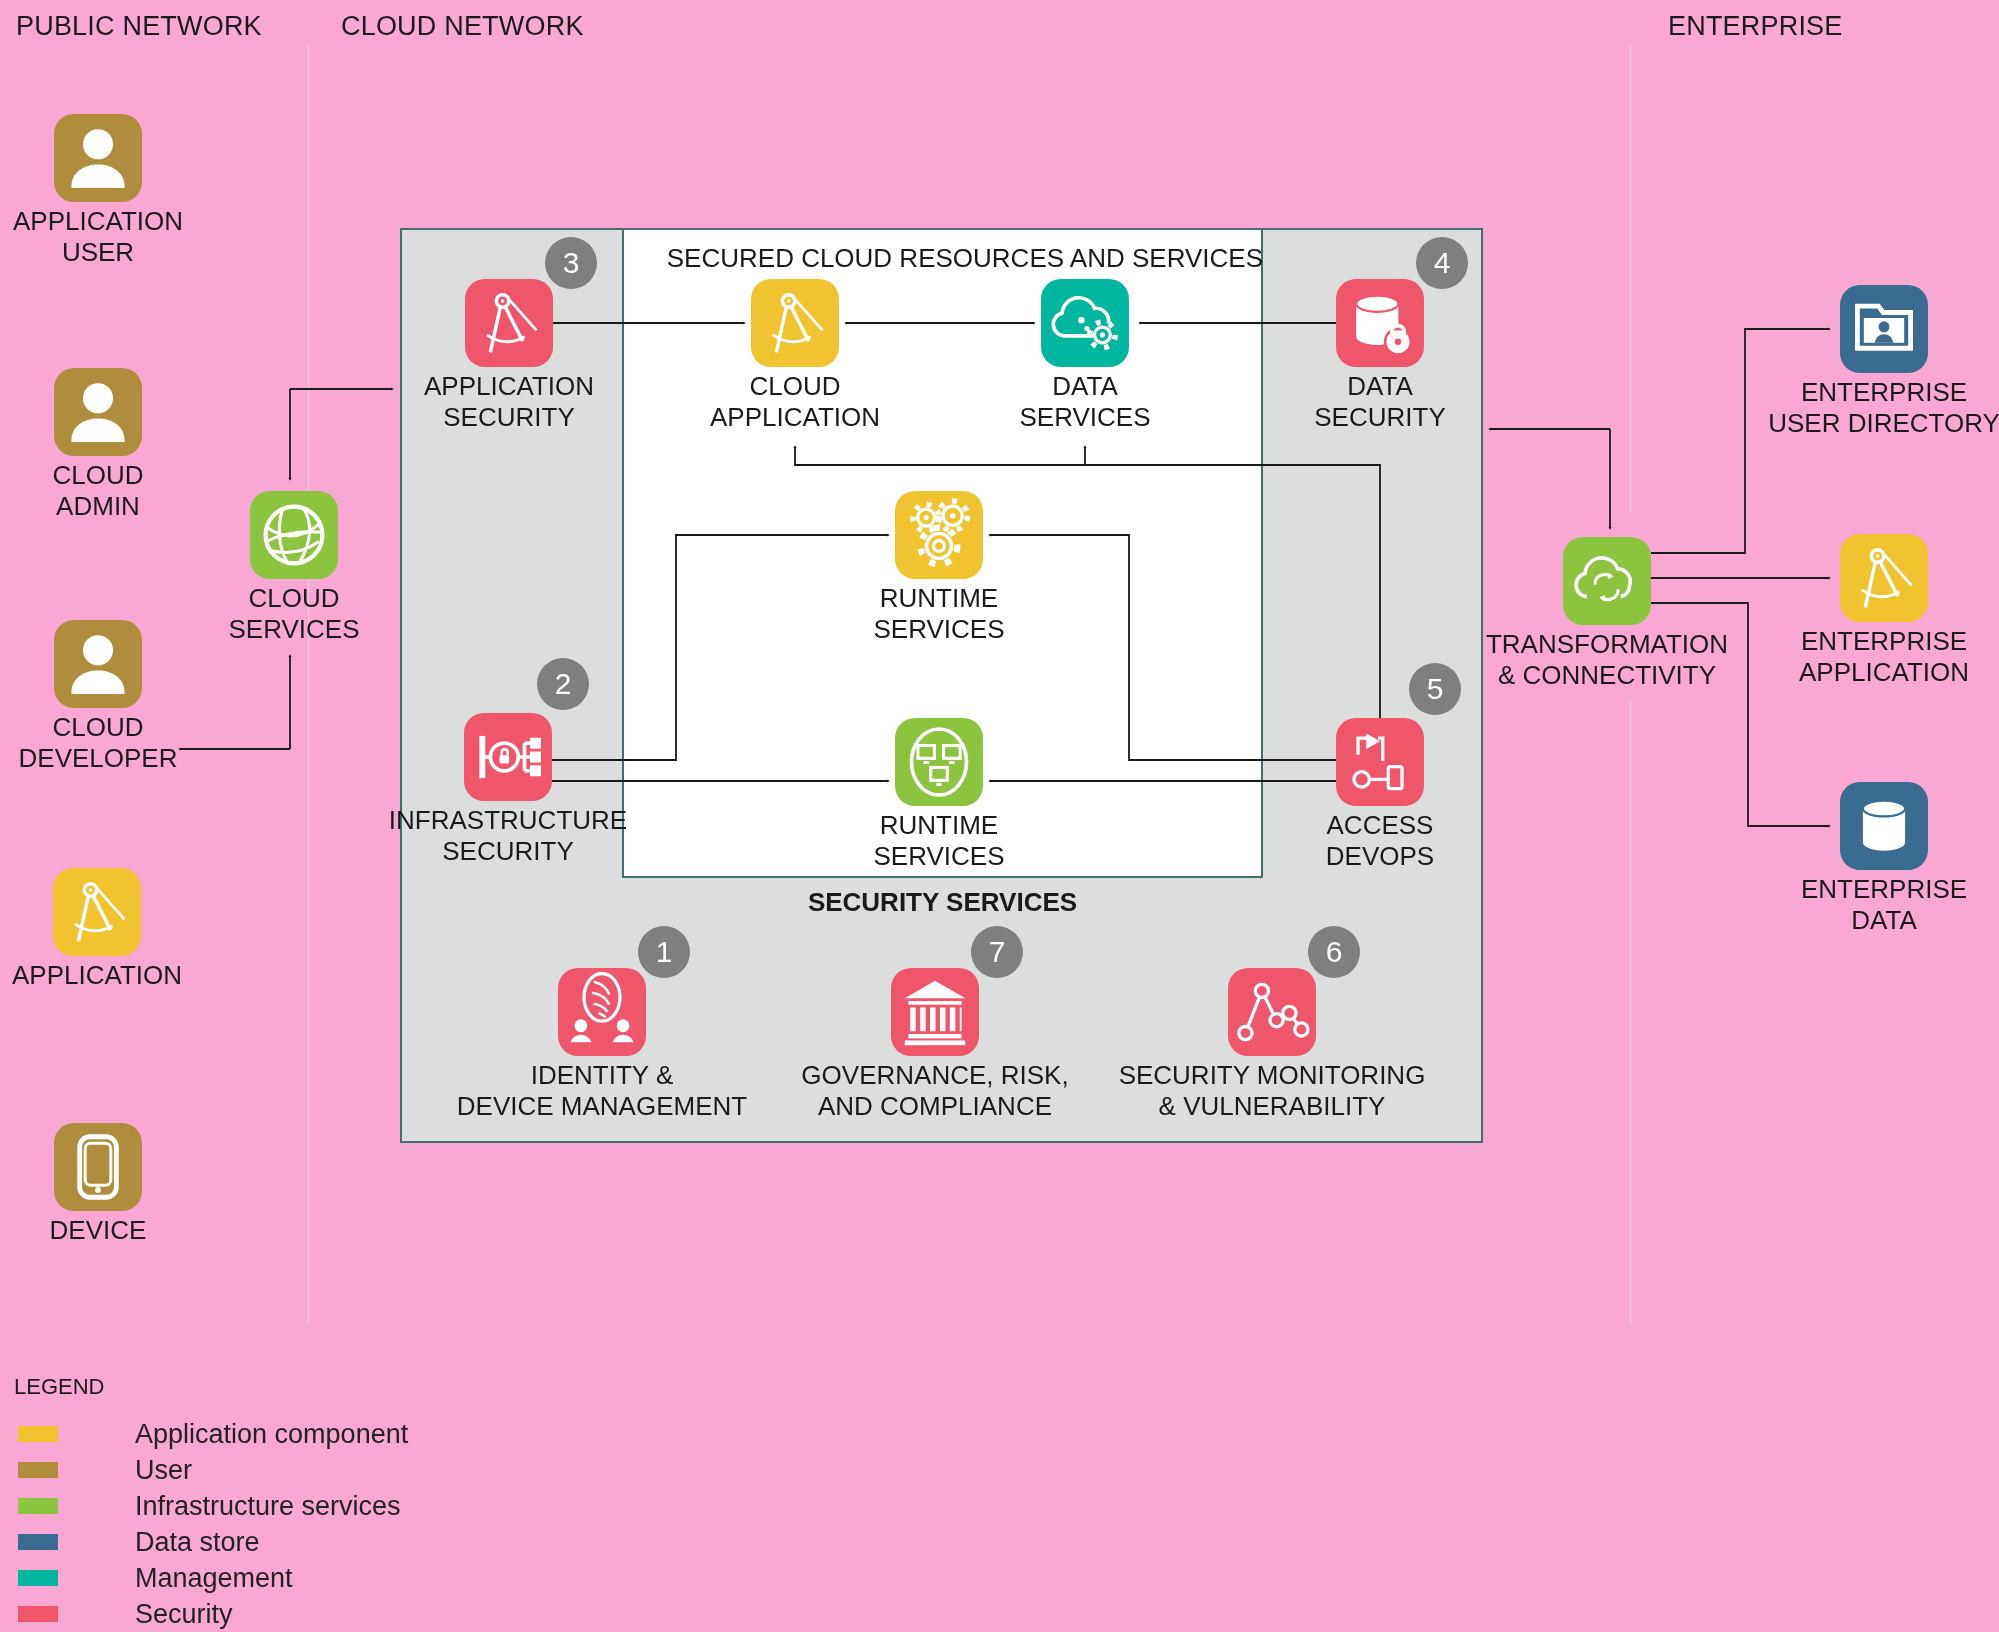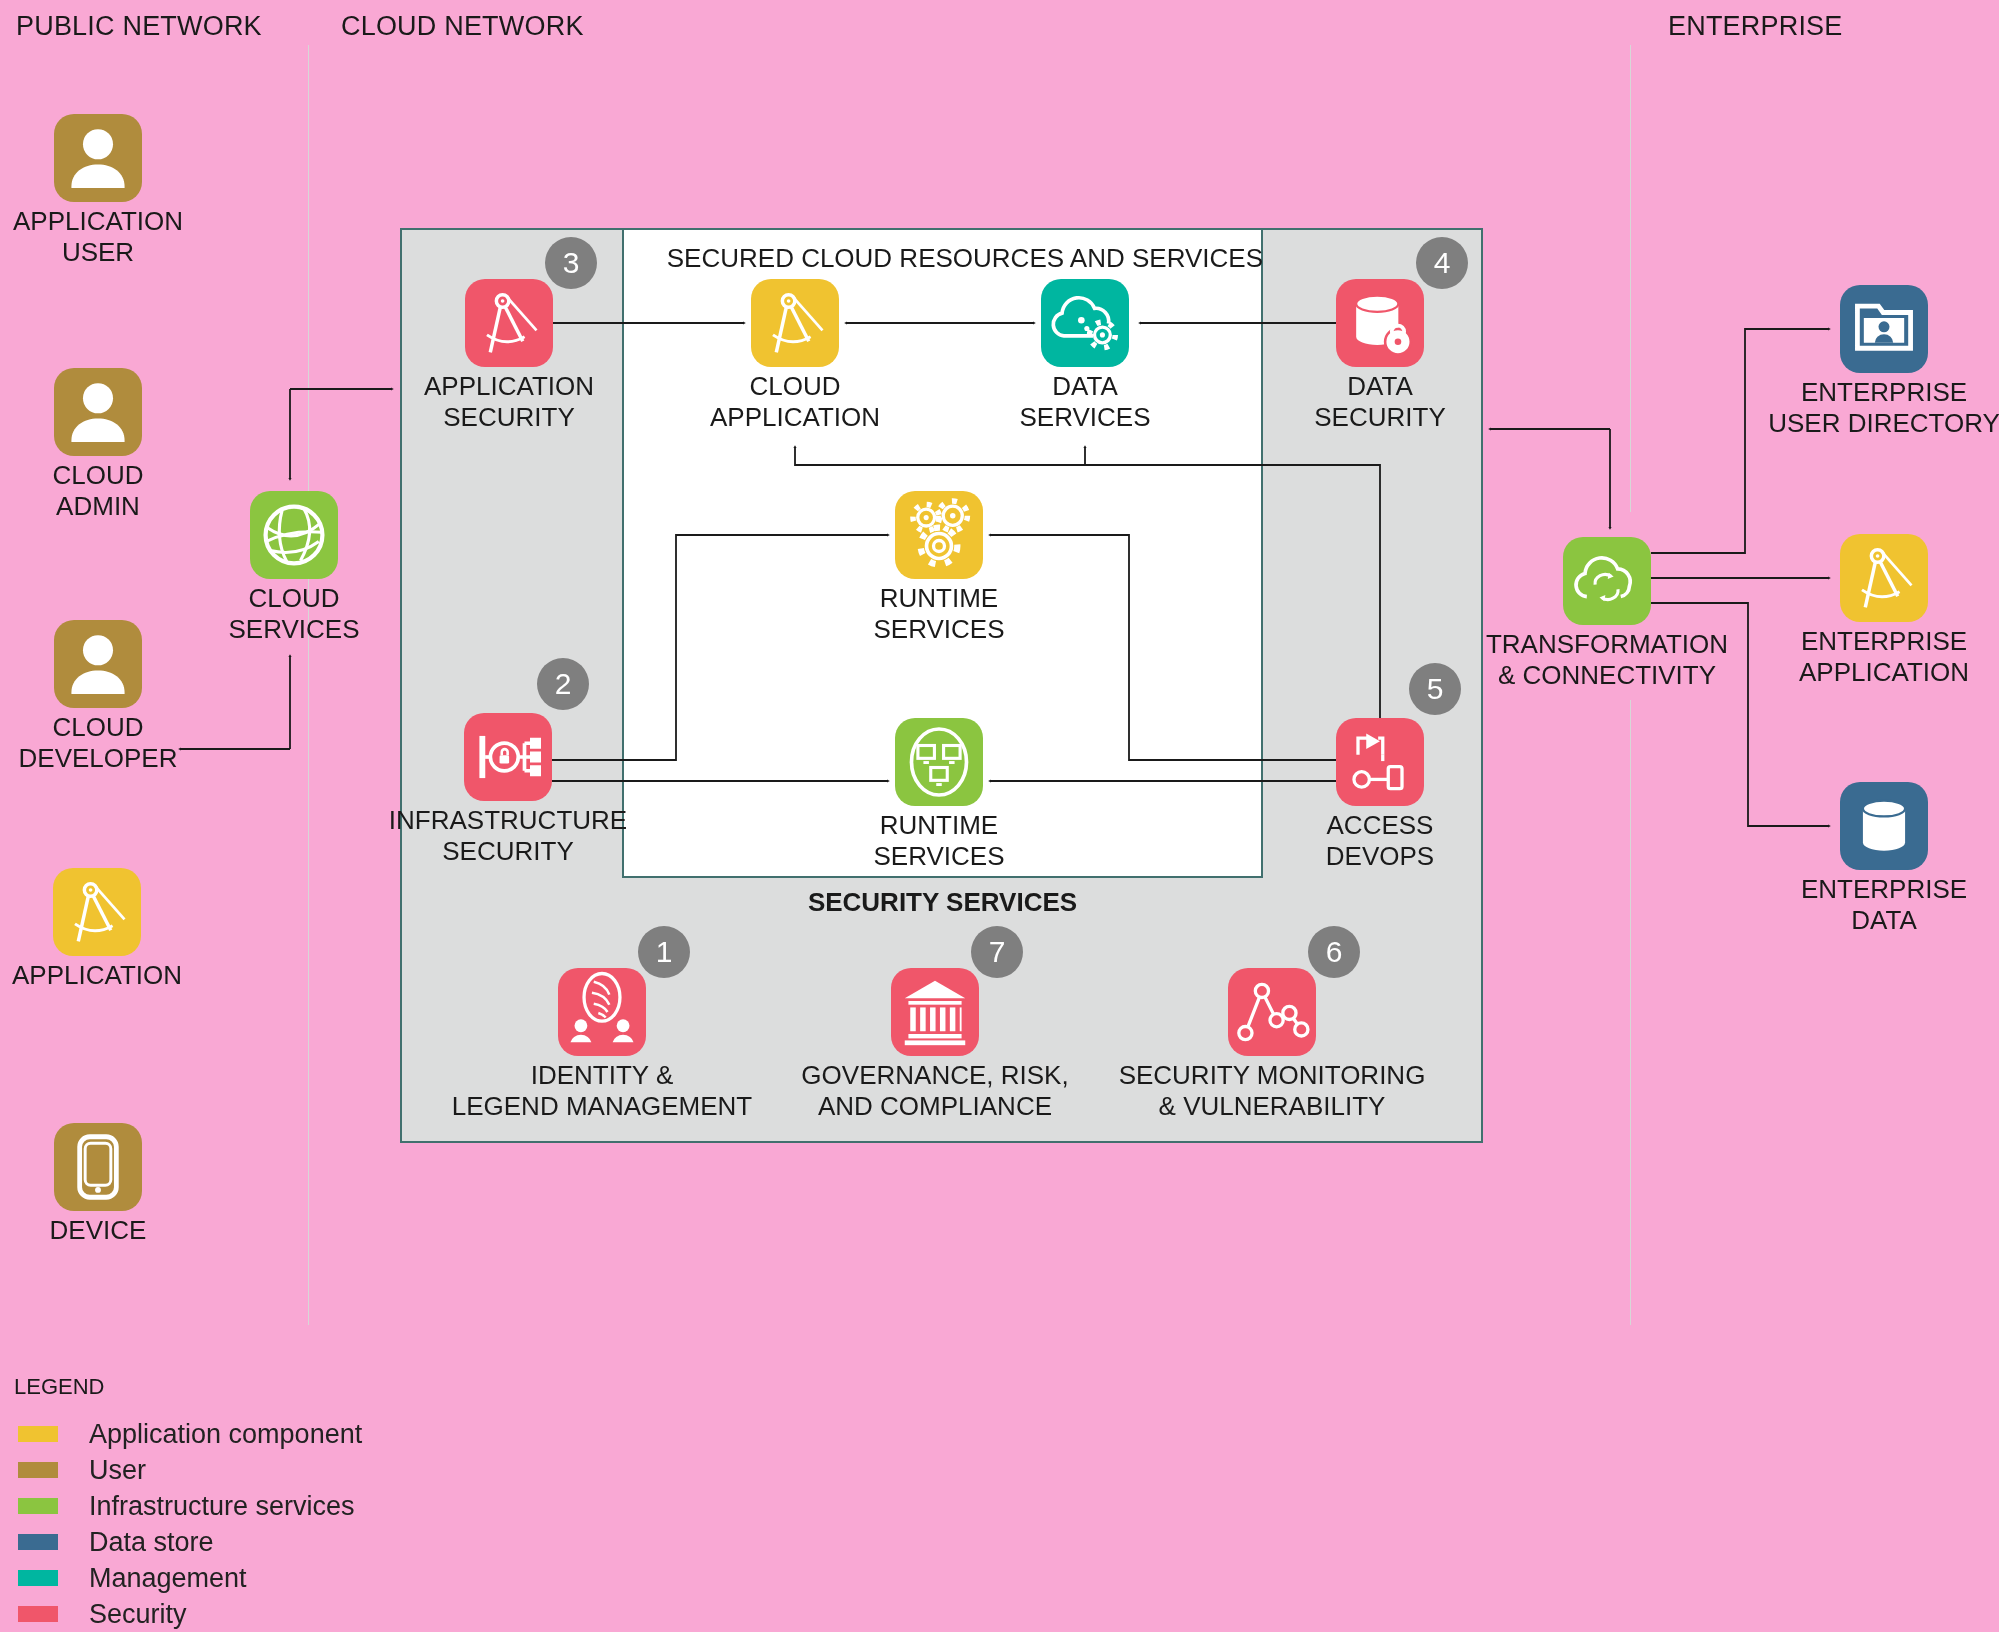--- a/index.html
+++ b/index.html
@@ -23,21 +23,21 @@
   .gold{background:#b08c3d;} .yellow{background:#f0c330;} .green{background:#8bc540;}
   .teal{background:#00b6a0;} .red{background:#f0566a;} .blue{background:#3a6b91;}
   .nlabel{position:absolute;left:-180px;top:48px;width:360px;text-align:center;
     font-size:26px;line-height:31px;color:#1a1a1a;}
   .badge{position:absolute;left:36px;top:-86px;width:52px;height:52px;border-radius:50%;
     background:#7f7f7f;color:#fff;font-size:30px;display:flex;align-items:center;
     justify-content:center;z-index:5;}
   .badge.hi{left:29px;top:-99px;}
   .legend{position:absolute;left:14px;top:1374px;z-index:4;}
   .legend-title{font-size:22px;color:#1a1a1a;margin-bottom:16px;}
-  .lrow{display:flex;align-items:center;height:36px;}
+  .lrow{display:flex;align-items:center;height:36px;gap:46px;}
   .lswatch{width:40px;height:16px;margin-left:4px;margin-right:31px;}
   .lrow span{font-size:27px;color:#222;}
 </style>
 </head>
 <body>
 
 <div class="canvas">
 
   <div class="hdr" style="left:16px">PUBLIC NETWORK</div>
   <div class="hdr" style="left:341px">CLOUD NETWORK</div>
@@ -405,21 +405,21 @@
     <div class="icon red">
         <svg viewBox="0 0 48 48">
           <use href="#g-identity"></use>
         </svg>
       </div>
     <div class="badge">
         <span>1</span>
       </div>
     <div class="nlabel">
         <div>IDENTITY &amp;</div>
-        <div>LEGEND MANAGEMENT</div>
+        <div>DEVICE MANAGEMENT</div>
       </div>
   </div>
 
   <div class="node" style="left:935px;top:1012px">
     <div class="icon red">
         <svg viewBox="0 0 48 48">
           <use href="#g-bank"></use>
         </svg>
       </div>
     <div class="badge">

